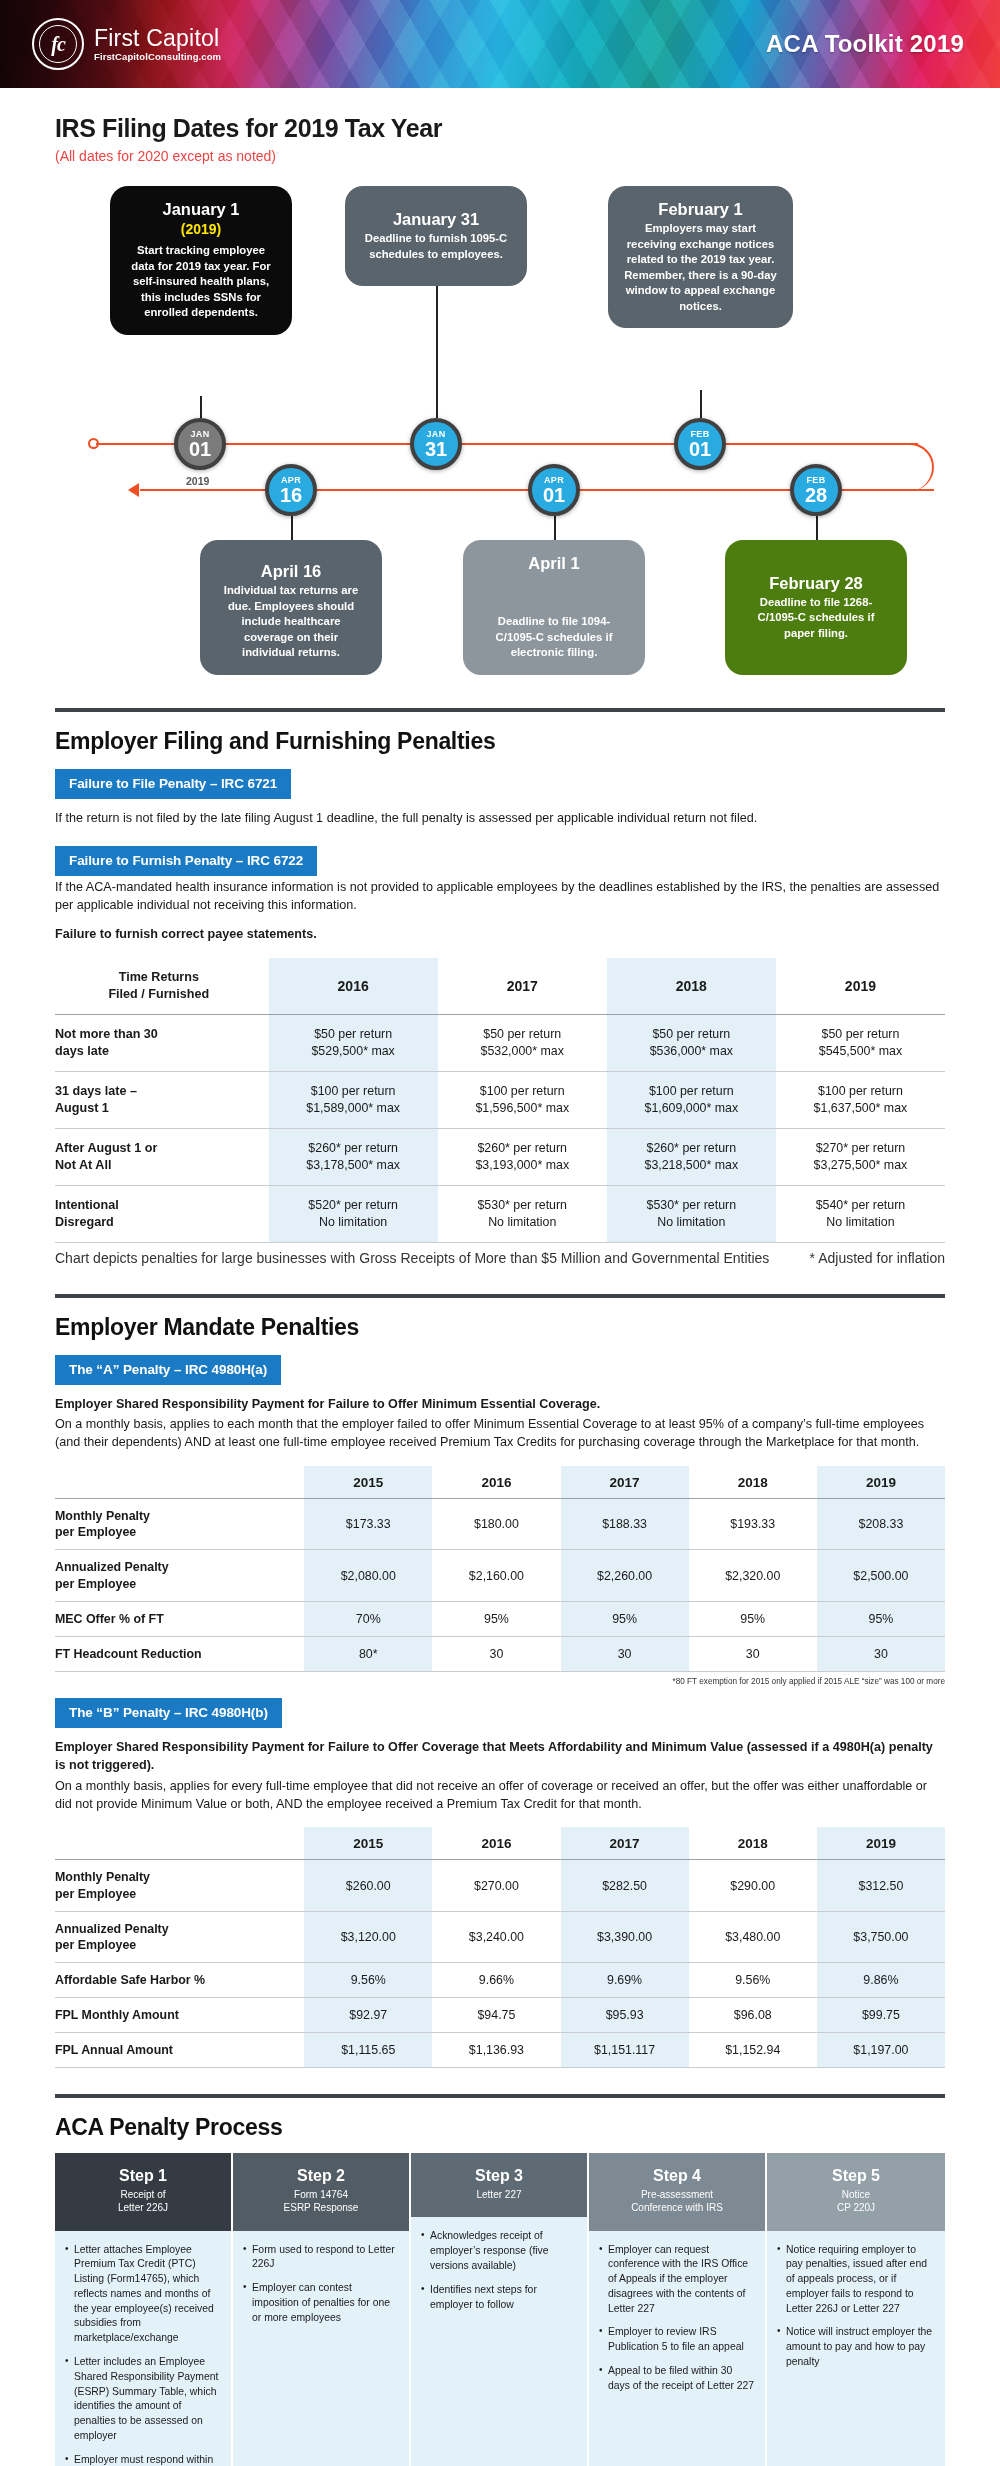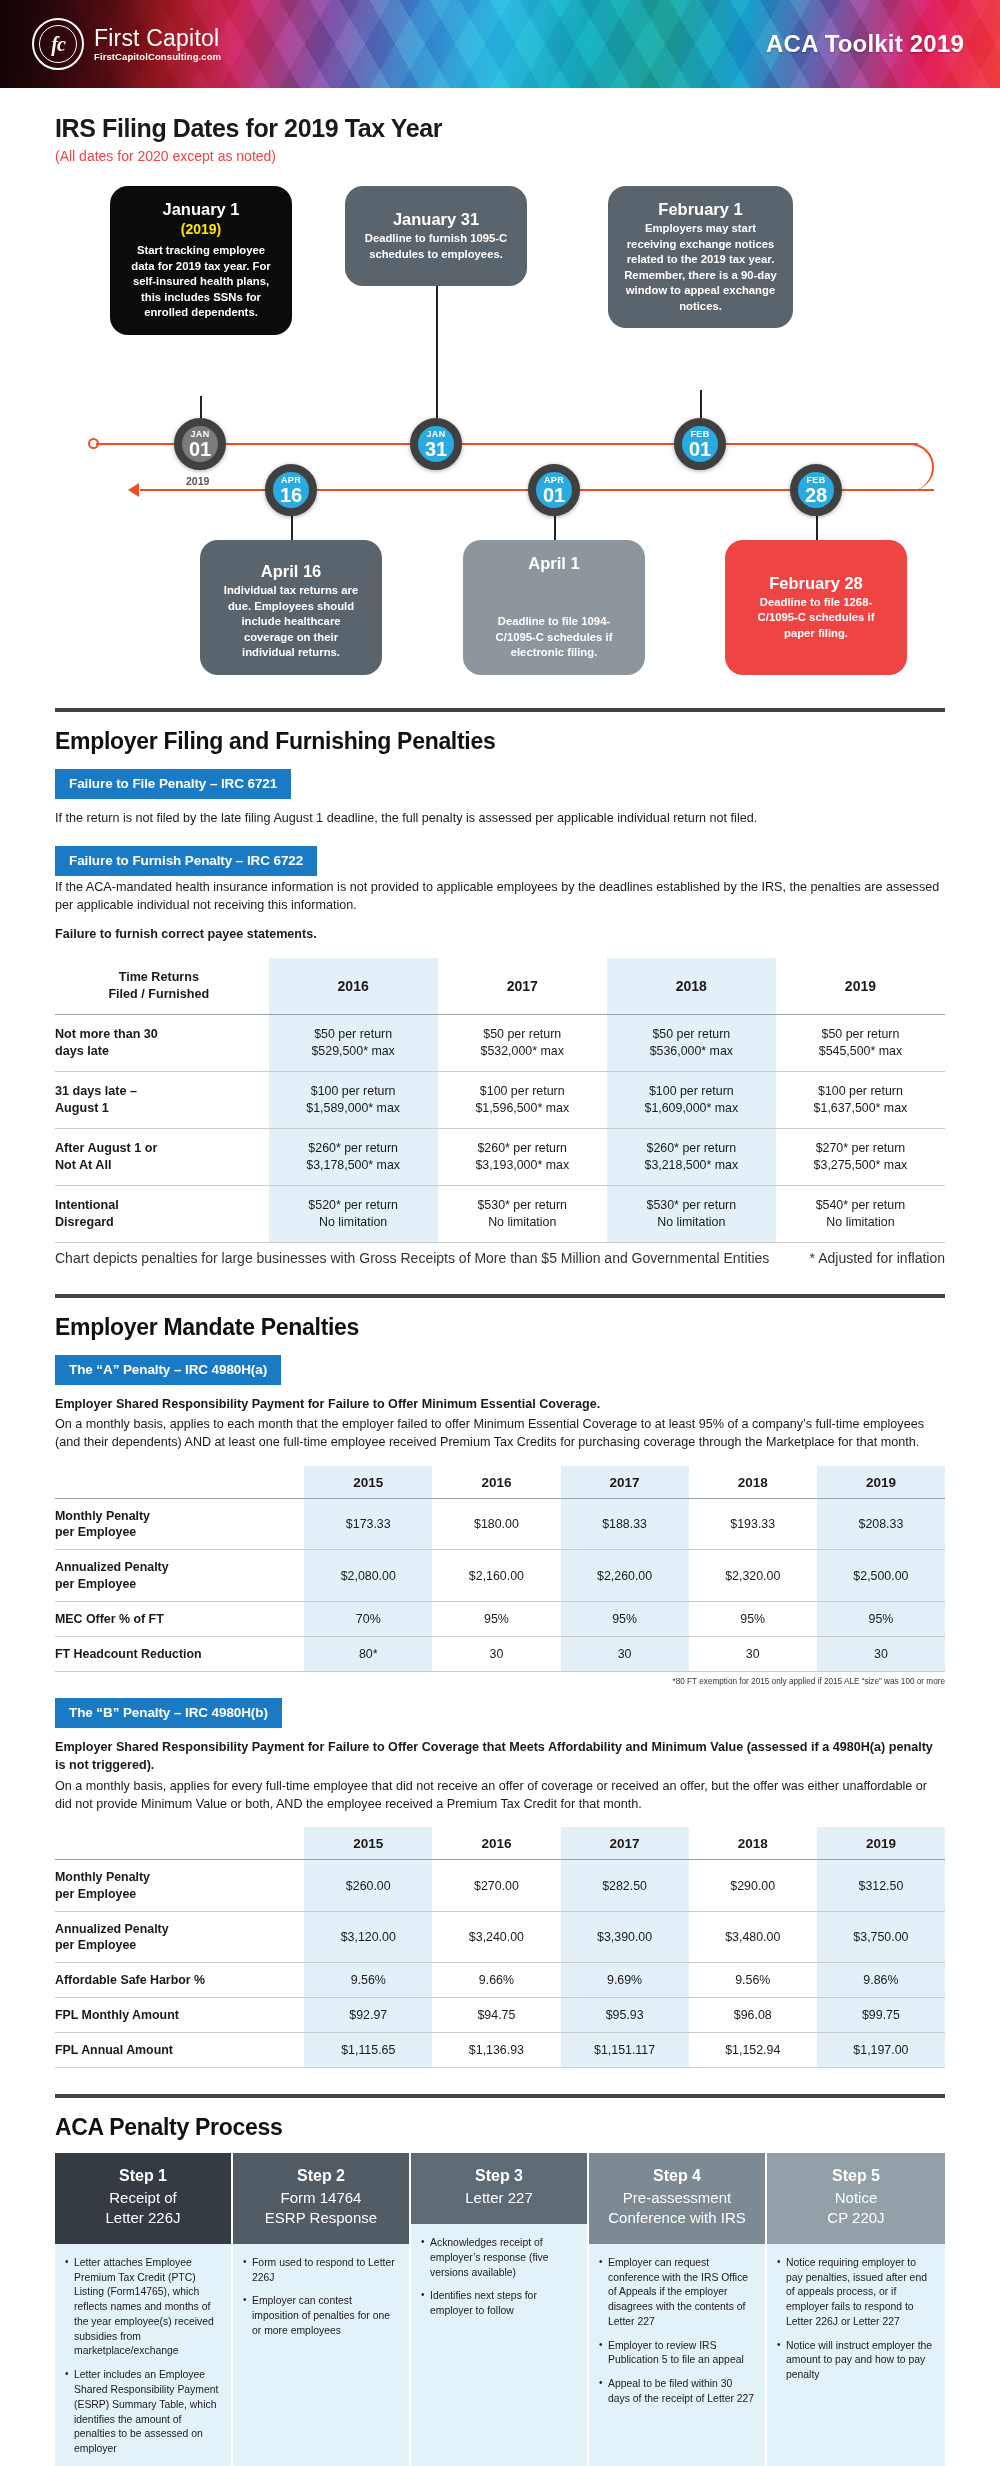--- a/index.html
+++ b/index.html
@@ -94,21 +94,21 @@
   .tl-card .cdate { font-size: 16.5px; font-weight: bold; margin-bottom: 2px; }
   .tl-card .cyear { font-size: 14px; font-weight: bold; color: #ffe600; margin-bottom: 6px; }
   .tl-card .cdesc { font-size: 11.3px; font-weight: bold; line-height: 1.38; }
 
   .tl-line {
     position: absolute; height: 2px; background: #f04e23;
   }
   .tl-stem { position: absolute; width: 2px; background: #222; }
   .tl-node {
     position: absolute; width: 52px; height: 52px; border-radius: 50%;
-    background: #29abe2; border: 8px solid #404040;
+    background: #29abe2; border: 4px solid #404040;
     box-shadow: 0 1px 4px rgba(0,0,0,.35);
     display: flex; flex-direction: column; align-items: center; justify-content: center;
     color: #fff; z-index: 5;
   }
   .tl-node.grey { background: #7b7b7b; }
   .tl-node .m { font-size: 9px; font-weight: bold; letter-spacing: .4px; line-height: 1; margin-bottom: 0px;}
   .tl-node .d { font-size: 20px; font-weight: bold; line-height: 1; }
   .tl-year-lbl { position: absolute; font-size: 10.5px; font-weight: bold; color: #555; }
   .tl-opencirc {
     position:absolute; width: 11px; height: 11px; border-radius: 50%;
@@ -159,21 +159,21 @@
 
   
   .proc { display: flex; width: 100%; margin-top: 12px; }
   .proc-col { flex: 1; display: flex; flex-direction: column; }
   .proc-head {
     color: #fff; text-align: center; padding: 14px 6px 16px 6px;
     border-right: 2px solid #fff;
   }
   .proc-col:last-child .proc-head { border-right: none; }
   .proc-head .st { font-size: 16px; font-weight: bold; margin-bottom: 3px; }
-  .proc-head .sd { font-size: 15px; line-height: 1.32; }
+  .proc-head .sd { font-size: 10px; line-height: 1.32; }
   .proc-body {
     background: #e3f1f9; padding: 12px 10px 16px 10px; flex: 1;
     border-right: 2px solid #fff;
   }
   .proc-col:last-child .proc-body { border-right: none; }
   .proc-body ul { list-style: none; }
   .proc-body li {
     font-size: 10.4px; line-height: 1.42; margin-bottom: 9px;
     padding-left: 9px; position: relative; color: #1a1a1a;
   }
@@ -272,21 +272,21 @@
     <div class="tl-stem" style="left:816px; top:338px; height:24px;"></div>
 
     <div class="tl-card" style="left:200px; top:362px; width:182px; background:#5a646c; padding-top:22px;">
       <div class="cdate">April 16</div>
       <div class="cdesc">Individual tax returns are due. Employees should include healthcare coverage on their individual returns.</div>
     </div>
     <div class="tl-card" style="left:463px; top:362px; width:182px; height:135px; background:#8d969d; display:flex; flex-direction:column; justify-content:space-between;">
       <div class="cdate">April 1</div>
       <div class="cdesc">Deadline to file 1094-C/1095-C schedules if electronic filing.</div>
     </div>
-    <div class="tl-card" style="left:725px; top:362px; width:182px; height:135px; background:#ef4444; display:flex; flex-direction:column; justify-content:center;">
+    <div class="tl-card" style="left:725px; top:362px; width:182px; height:135px; background:#4d7c0f; display:flex; flex-direction:column; justify-content:center;">
       <div class="cdate">February 28</div>
       <div class="cdesc">Deadline to file 1268-C/1095-C schedules if paper filing.</div>
     </div>
   </div>
 
   <div class="content" style="margin-top:-30px;">
     <div class="sec-rule"></div>
     <h1 class="sec-title">Employer Filing and Furnishing Penalties</h1>
 
     <div style="margin-top:14px;">

